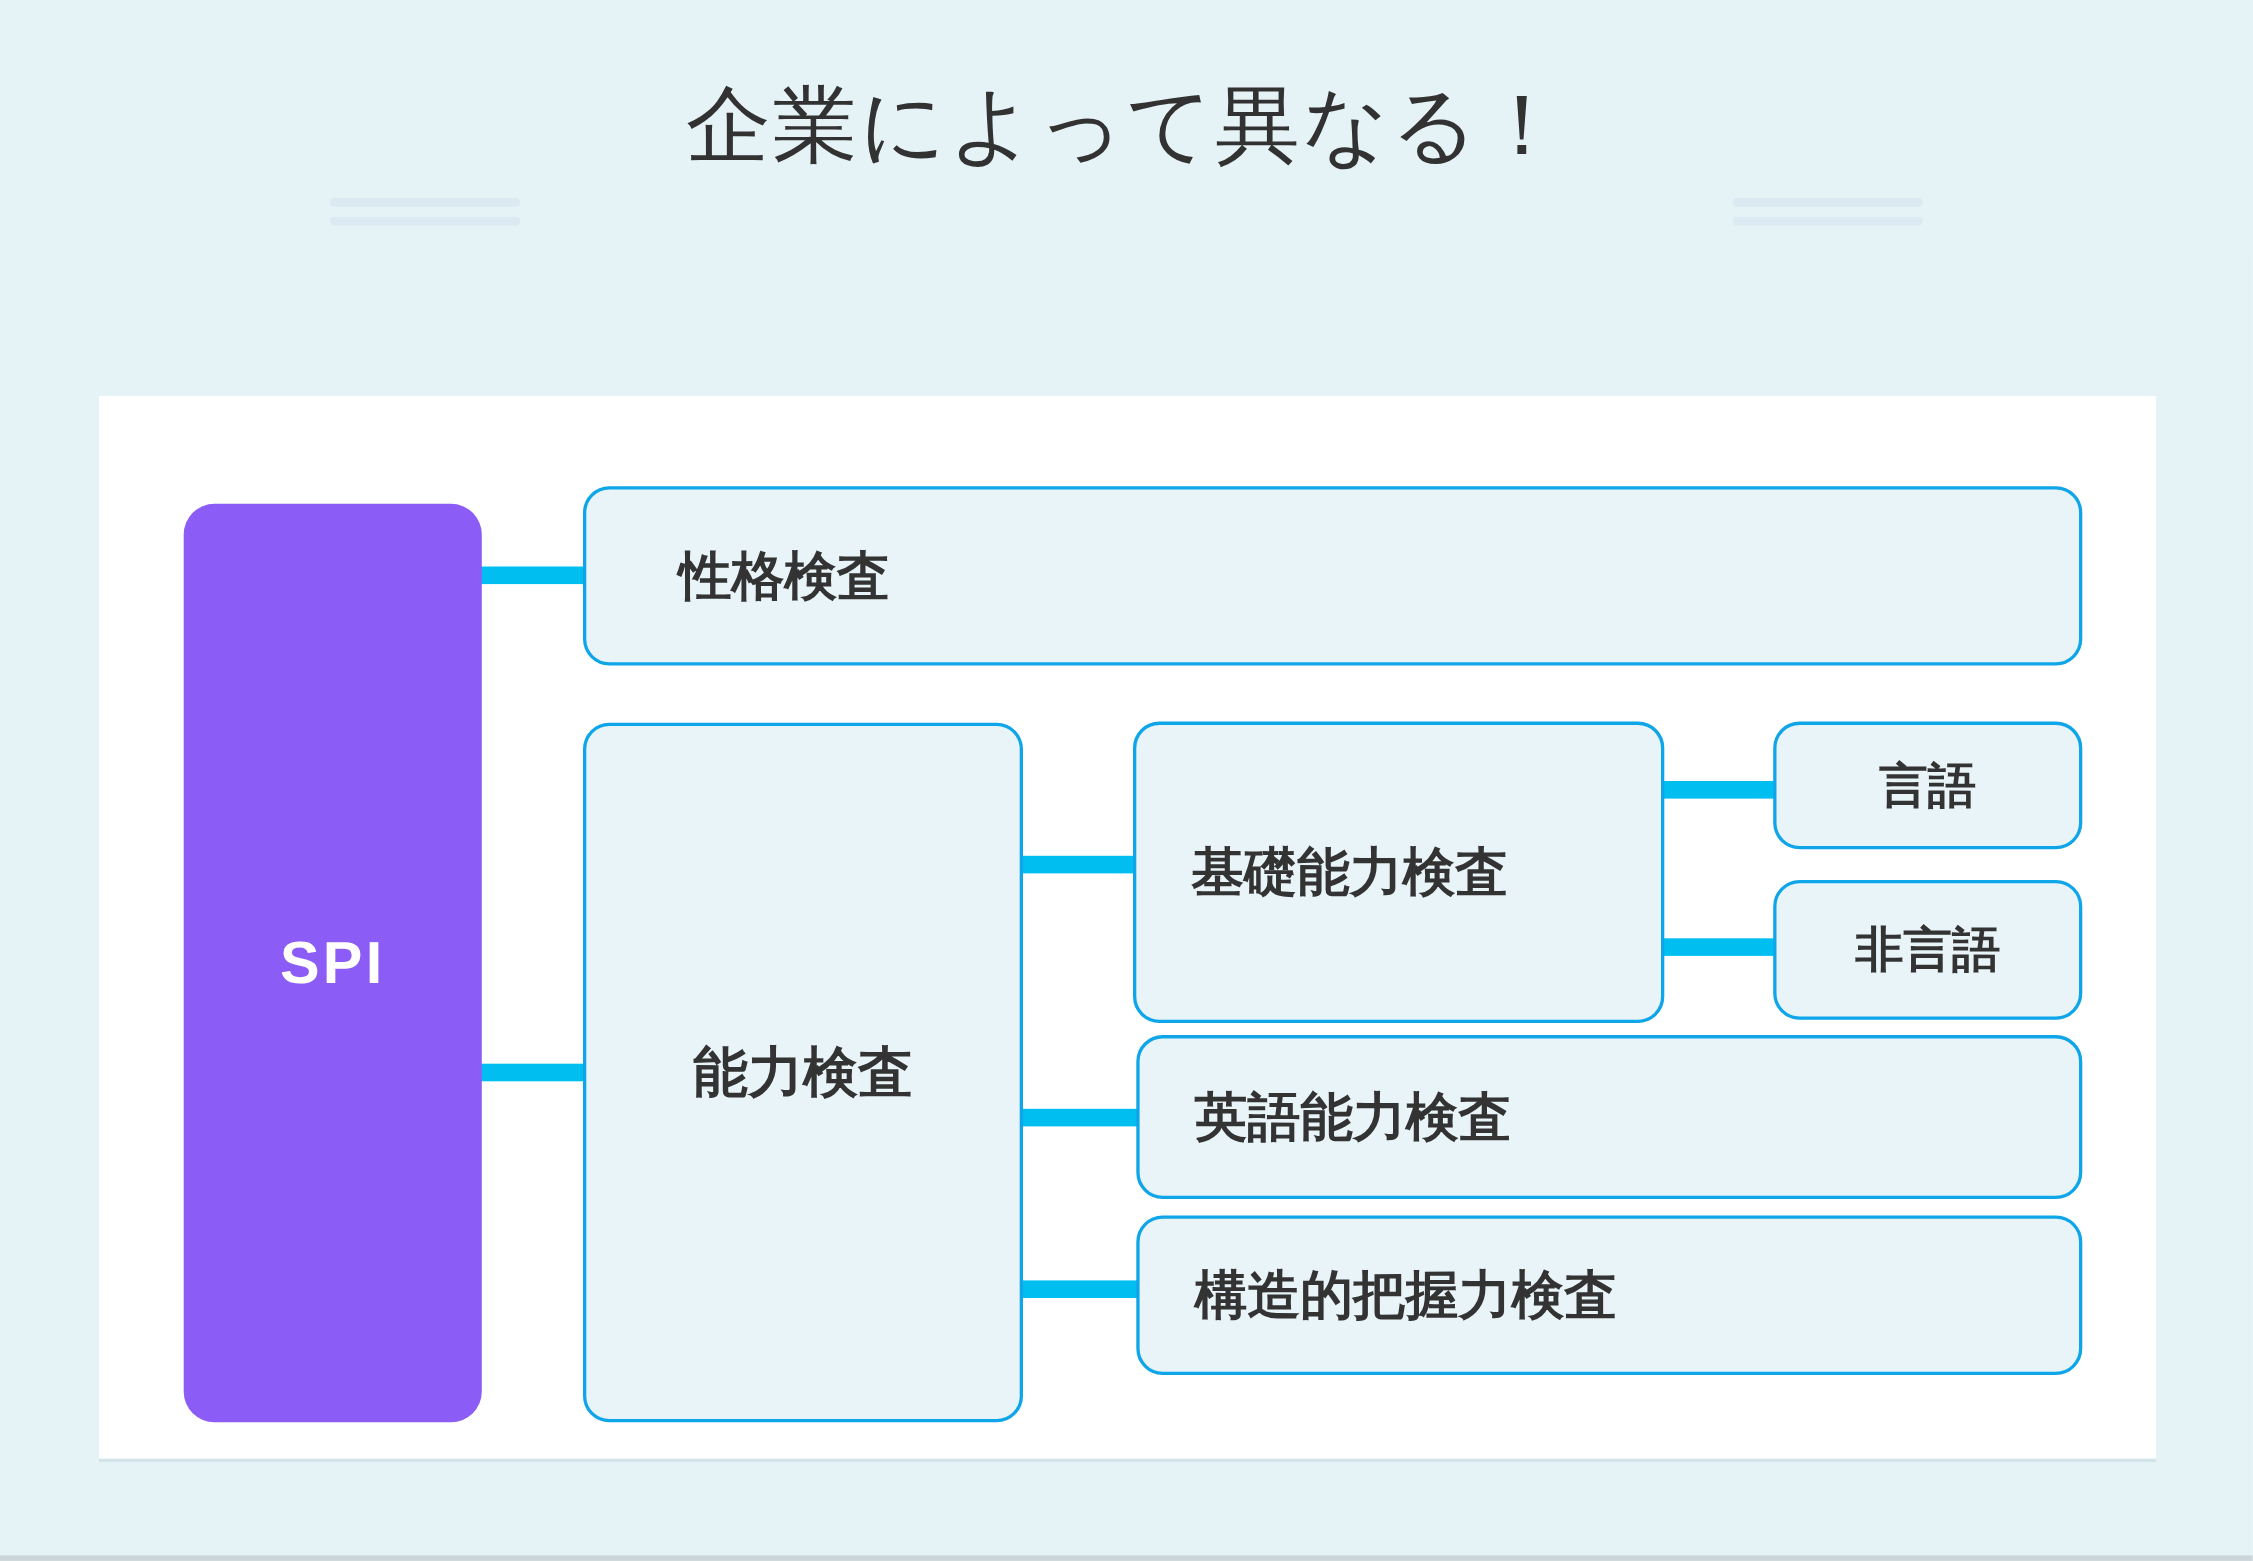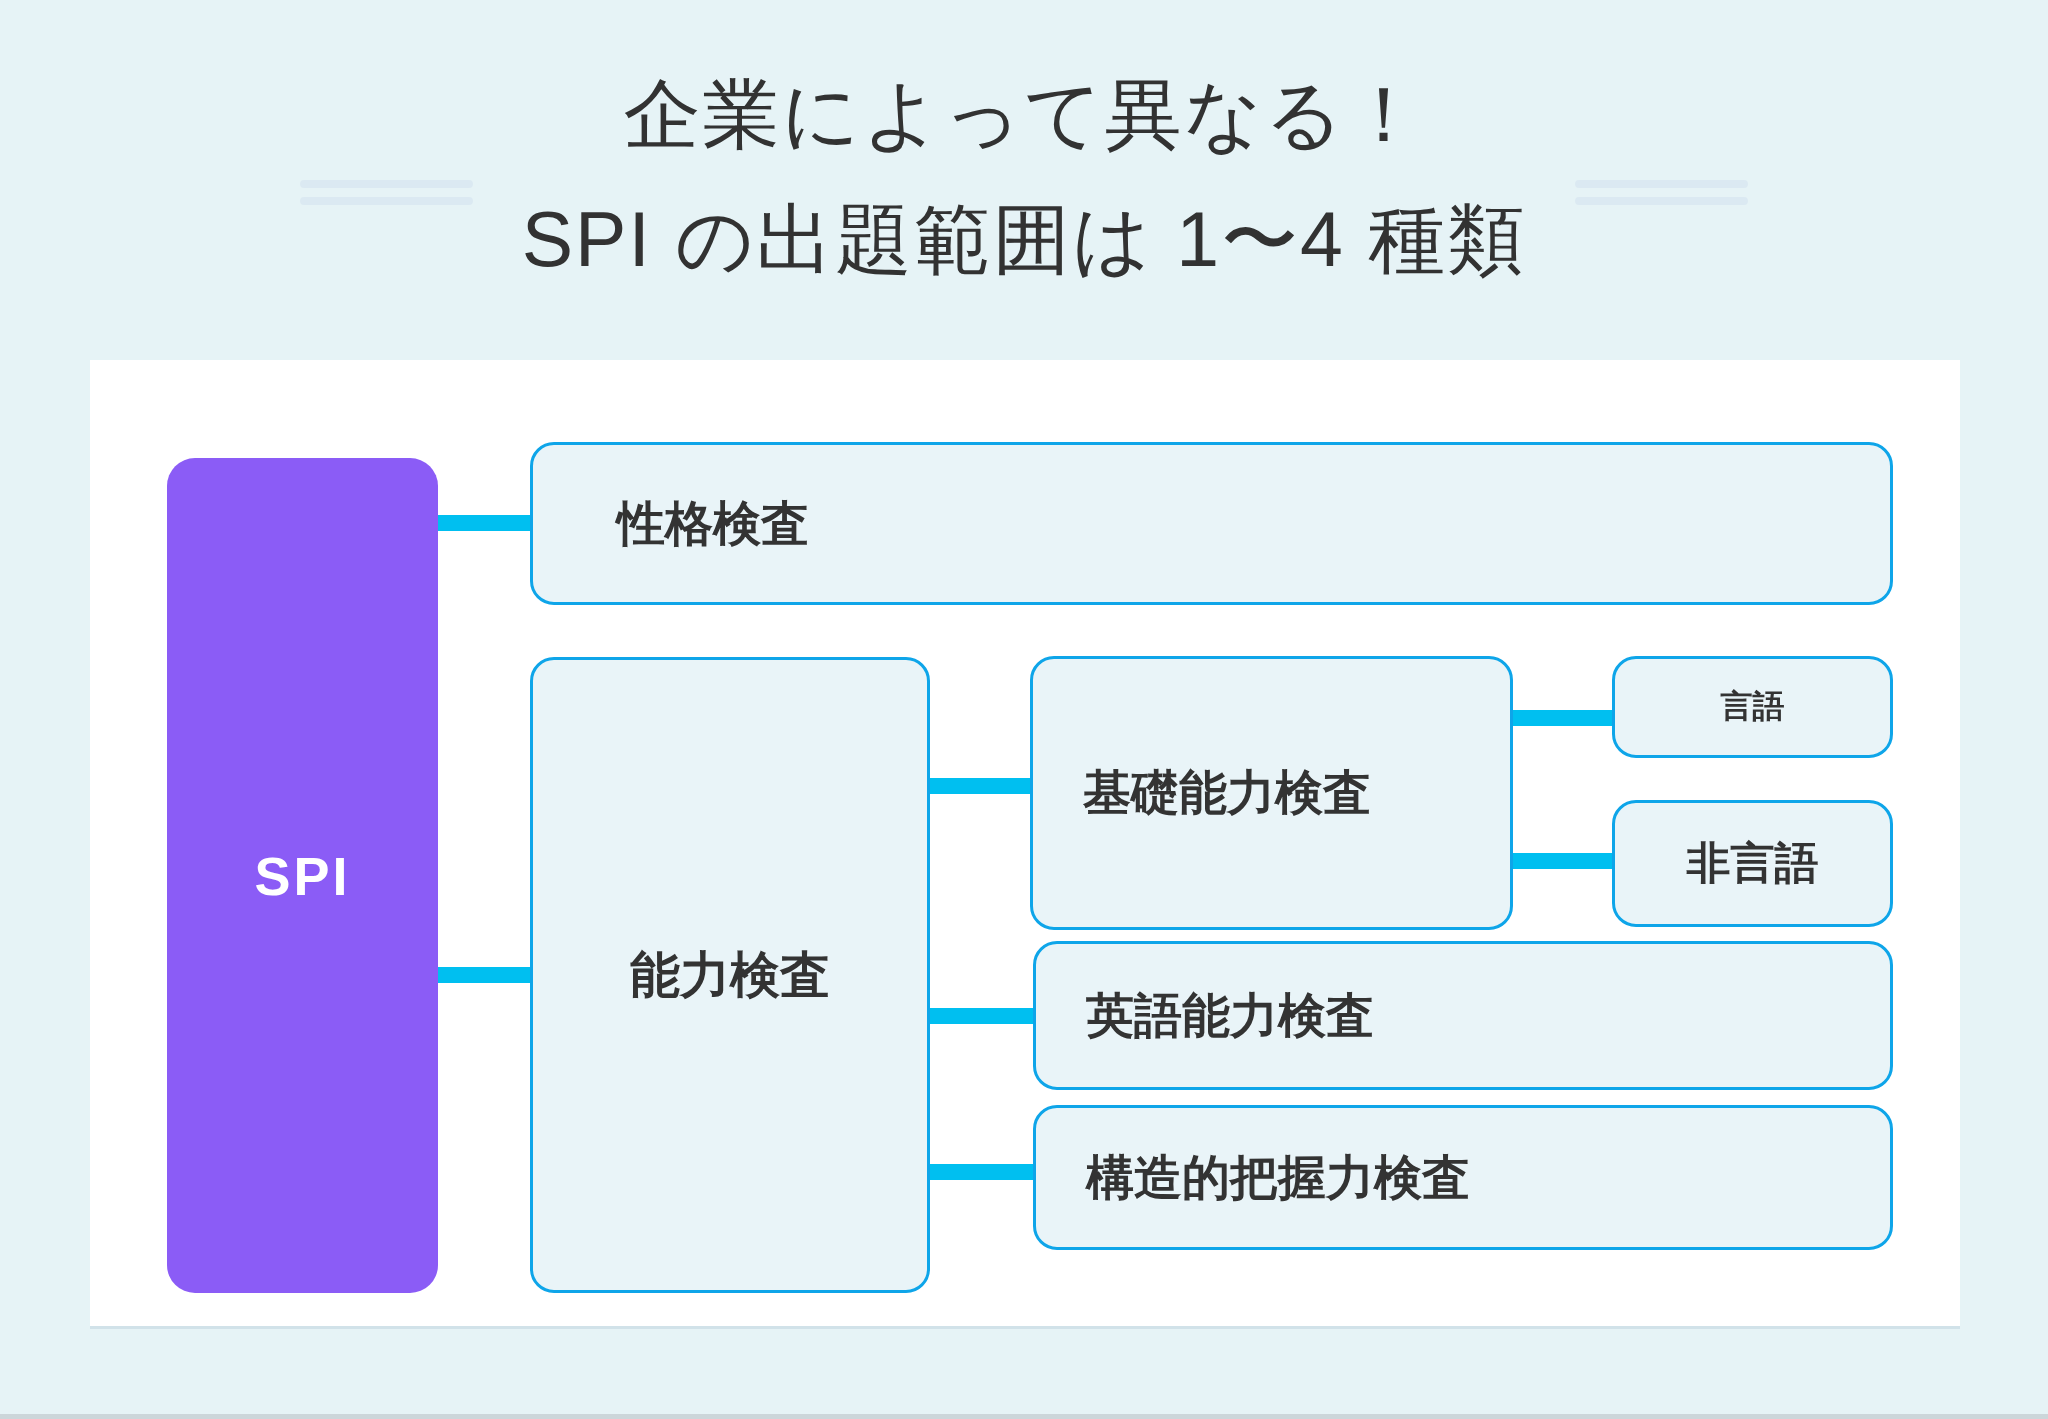--- a/index.html
+++ b/index.html
@@ -94,22 +94,22 @@
     font-size: 50px;
   }
   .node-kiso {
     left: 1030px; top: 656px;
     width: 483px; height: 274px;
     font-size: 48px;
     padding-left: 50px;
   }
   .node-gengo {
     left: 1612px; top: 656px;
-    width: 281px; height: 102px;
-    font-size: 32px;
+    width: 281px; height: 116px;
+    font-size: 44px;
   }
   .node-higengo {
     left: 1612px; top: 800px;
     width: 281px; height: 127px;
     font-size: 44px;
     text-align: right;
   }
   .node-eigo {
     left: 1033px; top: 941px;
     width: 860px; height: 149px;
@@ -145,21 +145,20 @@
     background: #ccd6da;
   }
 </style>
 </head>
 <body>
 
 <div class="page">
 
   <div class="title">
     <div>企業によって異なる！</div>
-    <div>SPI の出題範囲は 1〜4 種類</div>
   </div>
 
   <div class="deco deco-left">
     <div class="bar b1"></div>
     <div class="bar b2"></div>
   </div>
   <div class="deco deco-right">
     <div class="bar b1"></div>
     <div class="bar b2"></div>
   </div>

